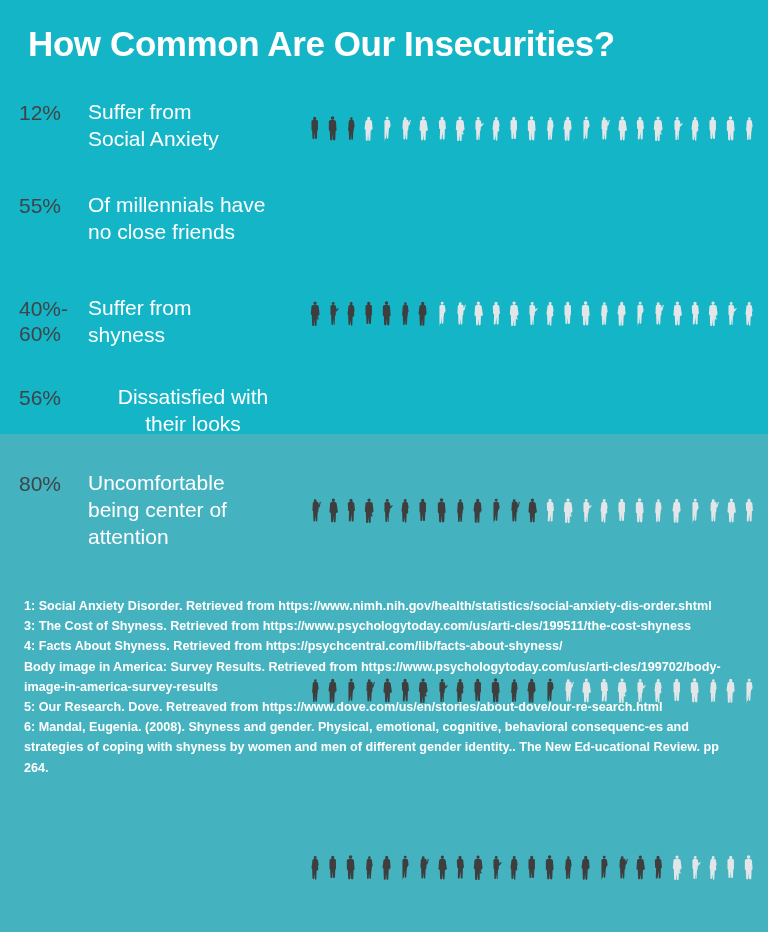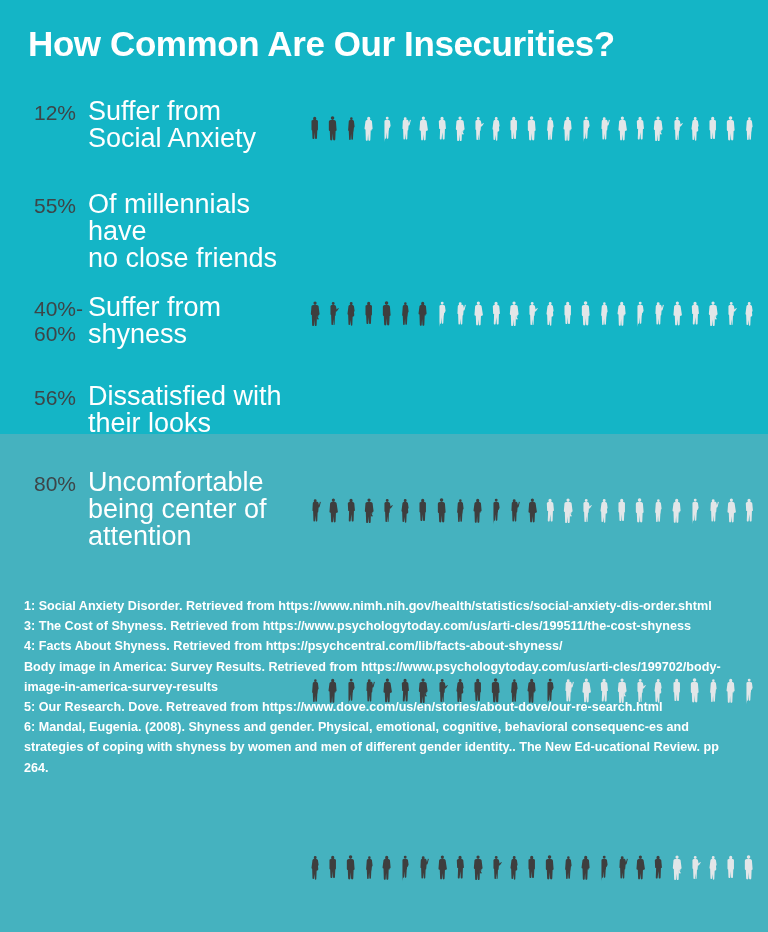--- a/index.html
+++ b/index.html
@@ -53,36 +53,36 @@
     top: 100px;
     width: 768px;
   }
   .stat-row {
     position: absolute;
     left: 0;
     width: 768px;
   }
   .pct {
     position: absolute;
-    left: 34px;
+    left: 19px;
     top: 0;
     width: 66px;
     color: #3d4548;
     font-size: 21px;
     line-height: 25px;
     text-align: left;
     white-space: pre-line;
   }
   .label {
     position: absolute;
     left: 88px;
     top: -2px;
     width: 210px;
     color: #ffffff;
-    font-size: 27px;
+    font-size: 21px;
     line-height: 27px;
   }
   
   .people {
     position: absolute;
     left: 306px;
     width: 452px;
     height: 56px;
     display: flex;
     align-items: flex-end;
@@ -513,21 +513,21 @@
           </span>
           <span class="fig light">
             <svg viewBox="0 0 56 98" preserveAspectRatio="xMidYEnd meet" aria-hidden="true">
               <path d="M23 7a5 5 0 1 1 10 0a5 5 0 0 1-10 0zM18 16c0-3 4-5 10-5s10 2 10 5l2 21c0 2-1 3-3 3l-1 28c0 3-1 4-3 4s-3-1-3-4l-1-18l-2 18c0 3-1 4-3 4s-3-1-3-4l1-28c-2 0-3-1-3-3z"></path>
             </svg>
           </span>
         </div>
       </div>
       <div class="stat-row" style="top: 285px;">
         <div class="pct">56%</div>
-        <div class="label" style="white-space: pre-line;">Dissatisfied with
+        <div class="label" style="white-space: pre-line; text-align: center;">Dissatisfied with
 their looks</div>
         <div class="people" style="top: 281px;">
           <span class="fig dark">
             <svg viewBox="0 0 56 98" preserveAspectRatio="xMidYEnd meet" aria-hidden="true">
               <path d="M25 7a4 4 0 1 1 8 0a4 4 0 0 1-8 0zM21 16c0-3 3-5 8-5s8 2 8 5l2 16c0 2-1 3-2 3l-1 10c0 2-1 3-1 5l-1 19c0 3-1 4-2.5 4S29 73 29 70l-1-16l-1 16c0 3-1 4-2.5 4S22 73 22 70l-1-24c-1 0-2-1-2-3z"></path>
             </svg>
           </span>
           <span class="fig dark">
             <svg viewBox="0 0 56 98" preserveAspectRatio="xMidYEnd meet" aria-hidden="true">
               <path d="M22 7a5 5 0 1 1 10 0a5 5 0 0 1-10 0zM17 16c0-3 4-5 10-5s10 2 10 5l2 22c0 2-1 3-3 3l-1 5l-2-3l1-10l-1 16l-1 23c0 3-1 4-3 4s-3-1-3-4l-1-17l-1 17c0 3-1 4-3 4s-3-1-3-4l-1-31c-2 0-3-1-3-3z"></path>

